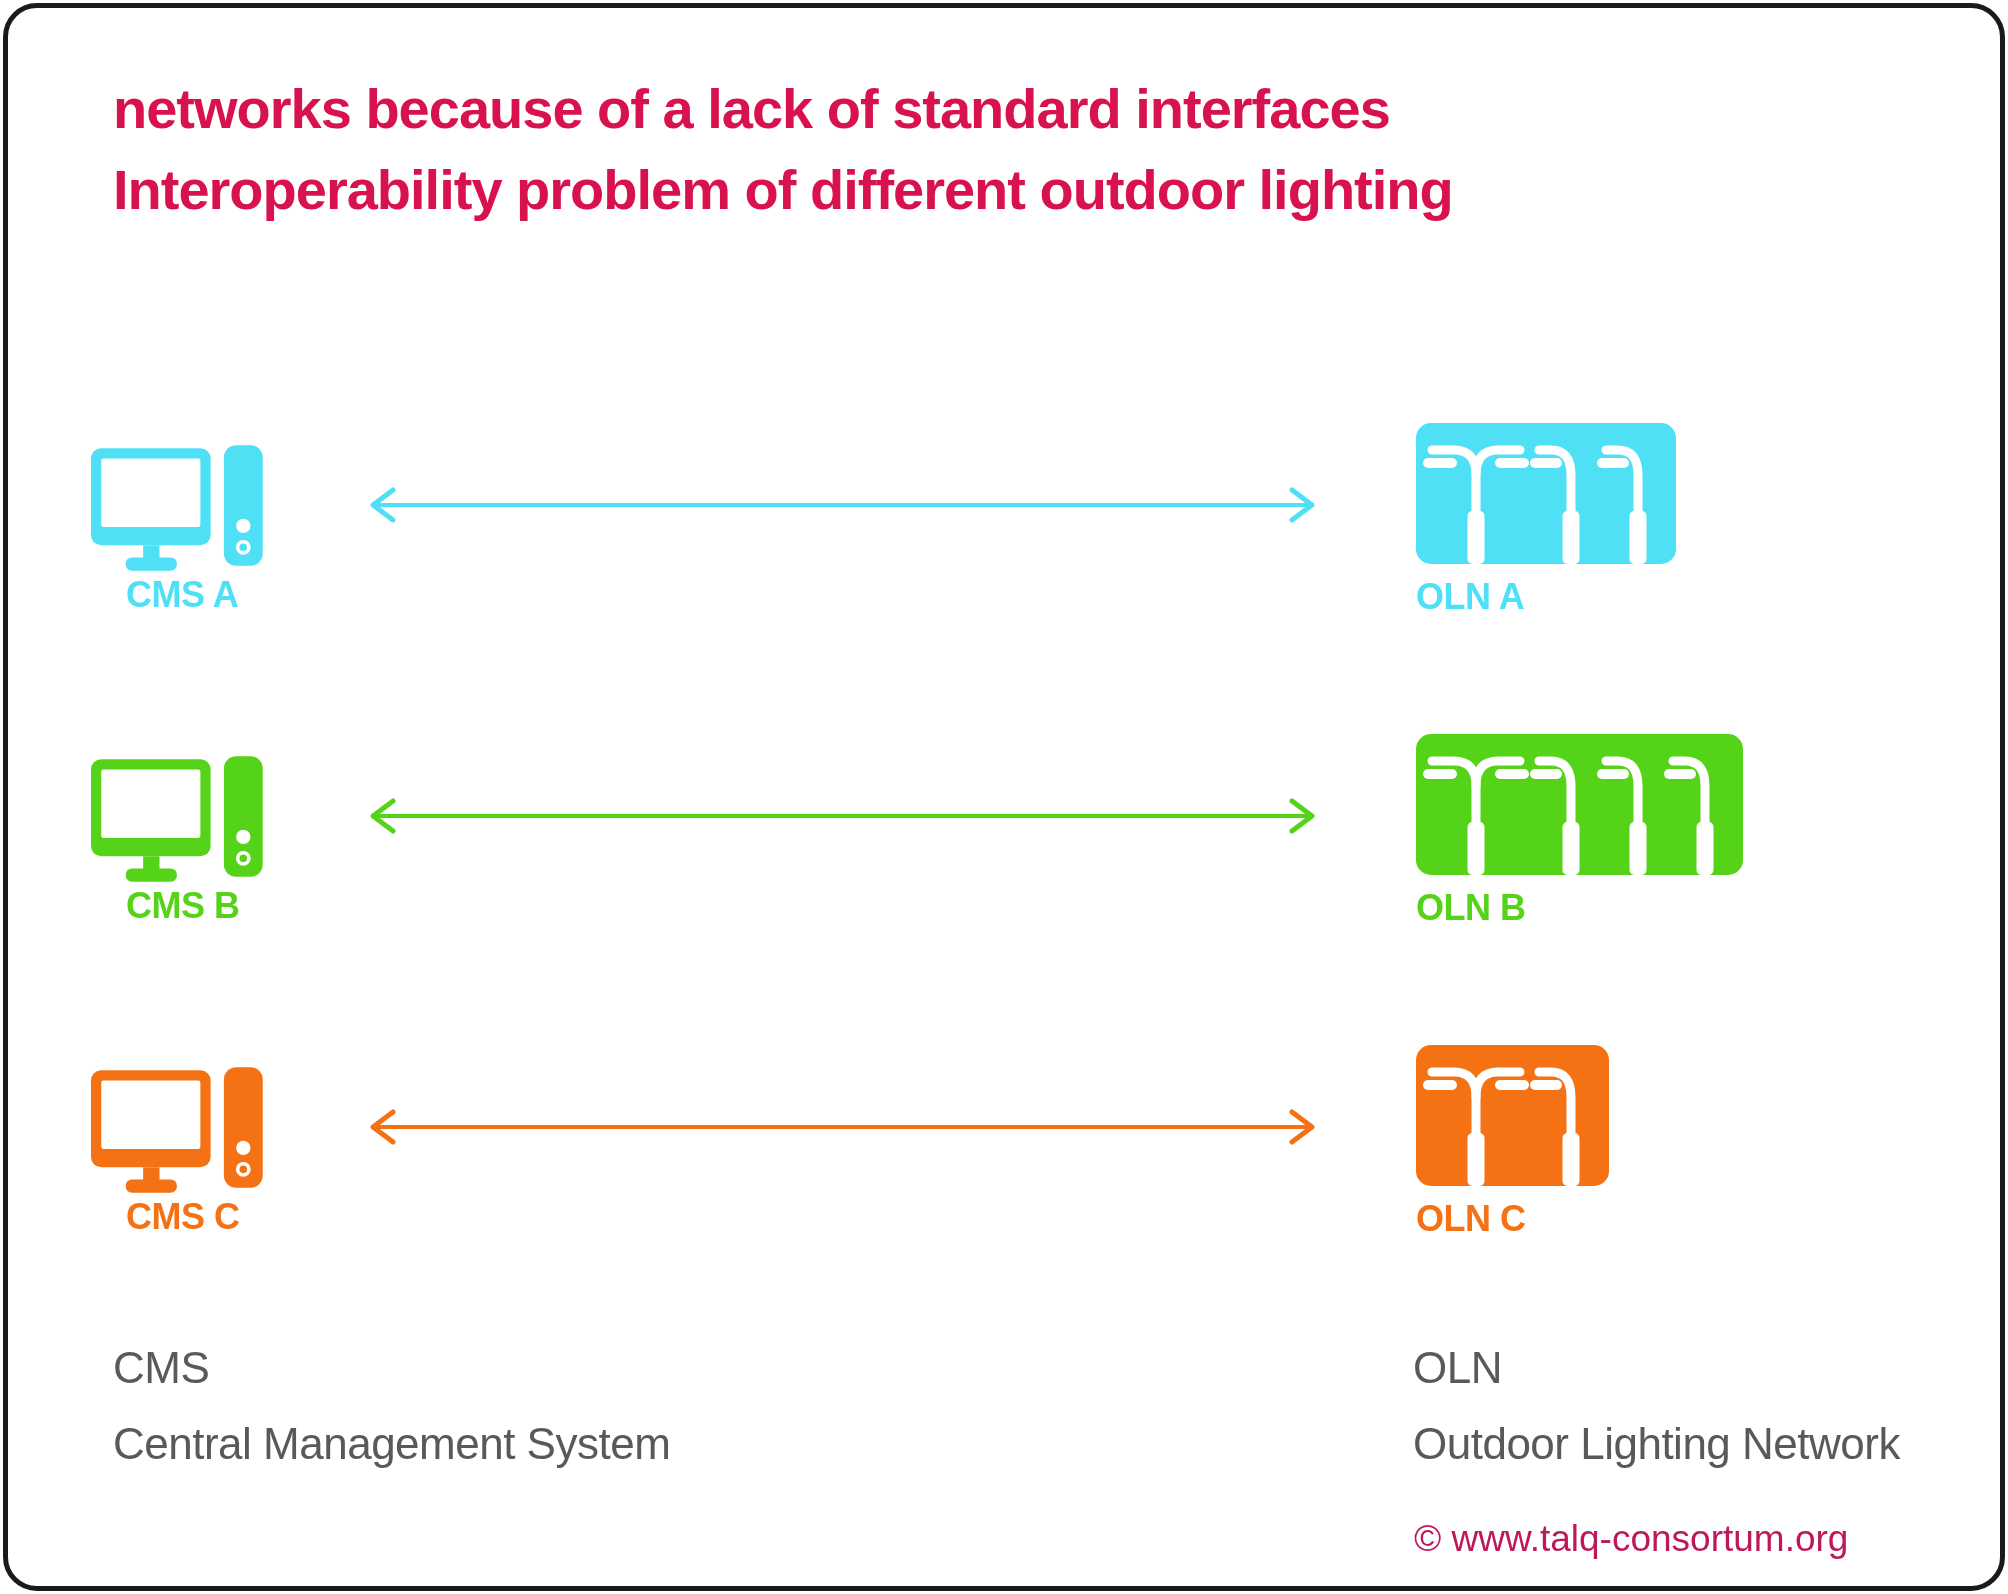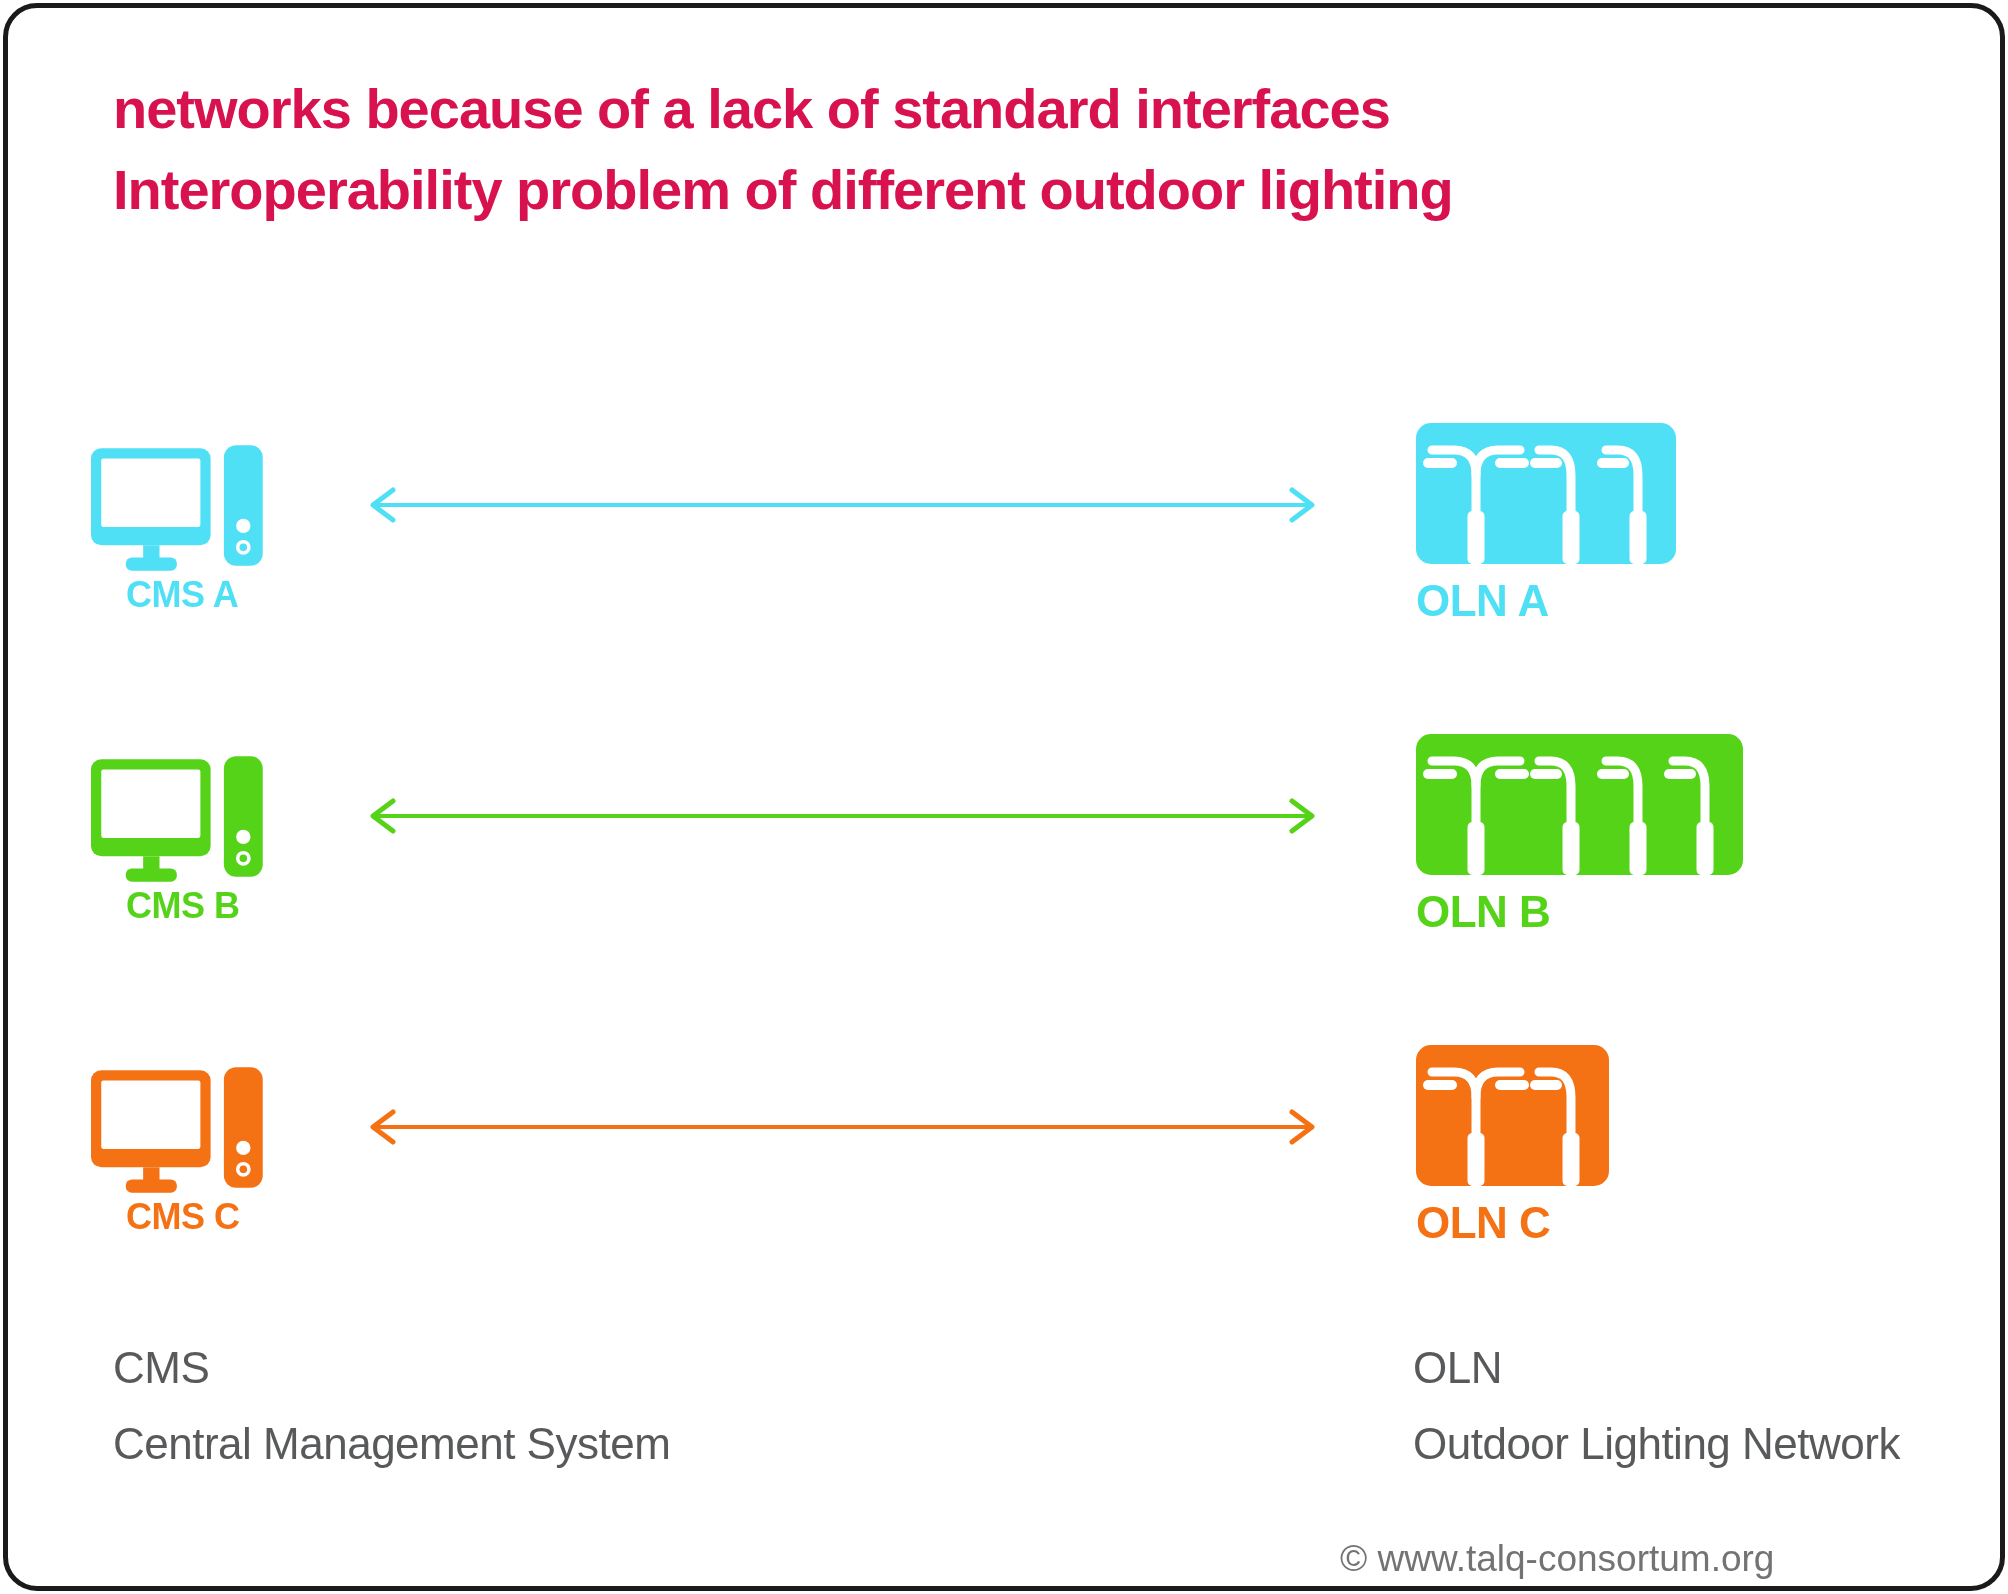--- a/index.html
+++ b/index.html
@@ -14,26 +14,26 @@
   #title {
     position:absolute; left:113px; top:68px; font-weight:700; font-size:56px;
     line-height:1.45; letter-spacing:-1px; white-space:nowrap;
   }
   .row { position:absolute; left:0; width:1592px; height:220px; }
   #row-a { top:423px; } #row-b { top:734px;padding-left:44px; } #row-c { top:1045px; }
   .cms-icon  { position:absolute; left:90px;  top:22px; }
   .cms-label { position:absolute; left:126px; top:151px; font-size:36px; font-weight:700; letter-spacing:-0.5px; }
   .arrow     { position:absolute; left:360px; top:52px; }
   .oln-icon  { position:absolute; left:1416px; top:0px; }
-  .oln-label { position:absolute; left:1416px; top:153px; font-size:44px; font-weight:700; letter-spacing:-0.5px; }
+  .oln-label { position:absolute; left:1416px; top:153px; font-size:36px; font-weight:700; letter-spacing:-0.5px; }
   .legend { position:absolute; top:1343px; }
   #legend-cms { left:113px; } #legend-oln { left:1413px; }
   .legend .abbr { font-size:44px; font-weight:400; letter-spacing:-0.5px; }
   .legend .full { font-size:44px; font-weight:400; margin-top:26px; letter-spacing:-0.5px; }
-  #copyright { position:absolute; left:1340px; top:1518px; font-size:37px; color:#737373;margin-top:20px; }
+  #copyright { position:absolute; left:1414px; top:1518px; font-size:37px; color:#be185d; }
 </style>
 </head>
 <body>
 
 <div id="canvas">
   <div id="frame" style="border-color: rgb(26, 26, 26);"></div>
 
   <div id="title" style="color: rgb(216, 18, 79);">
     <div>networks because of a lack of standard interfaces</div>
     <div>Interoperability problem of different outdoor lighting</div>

